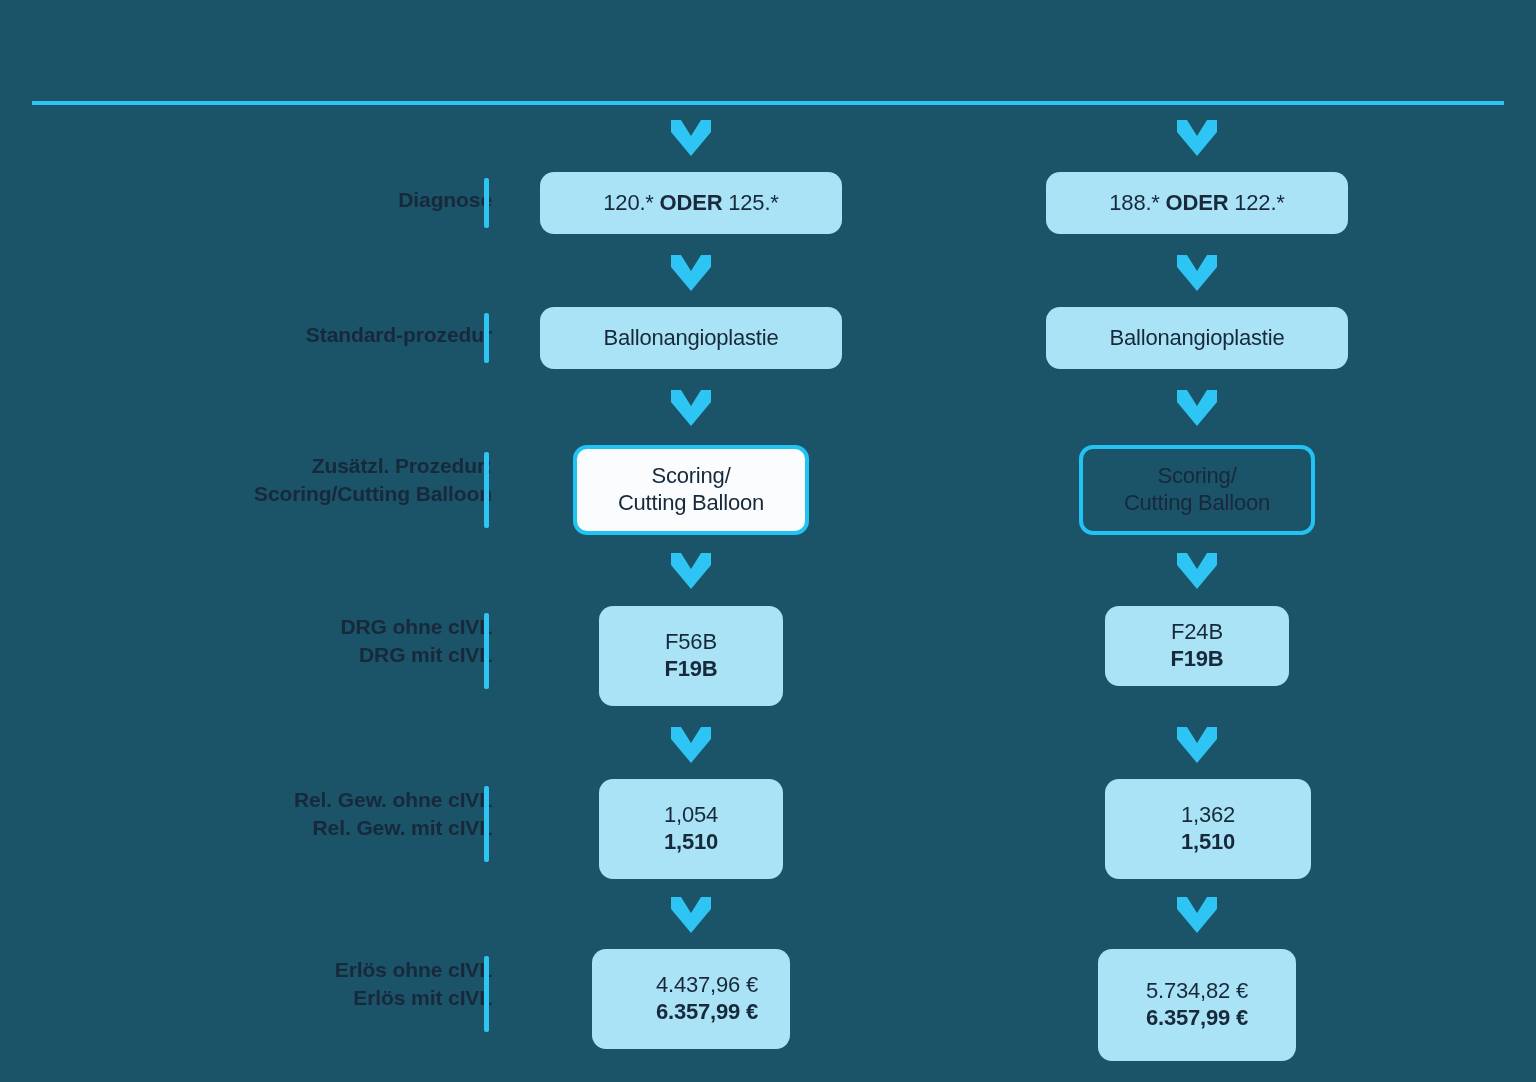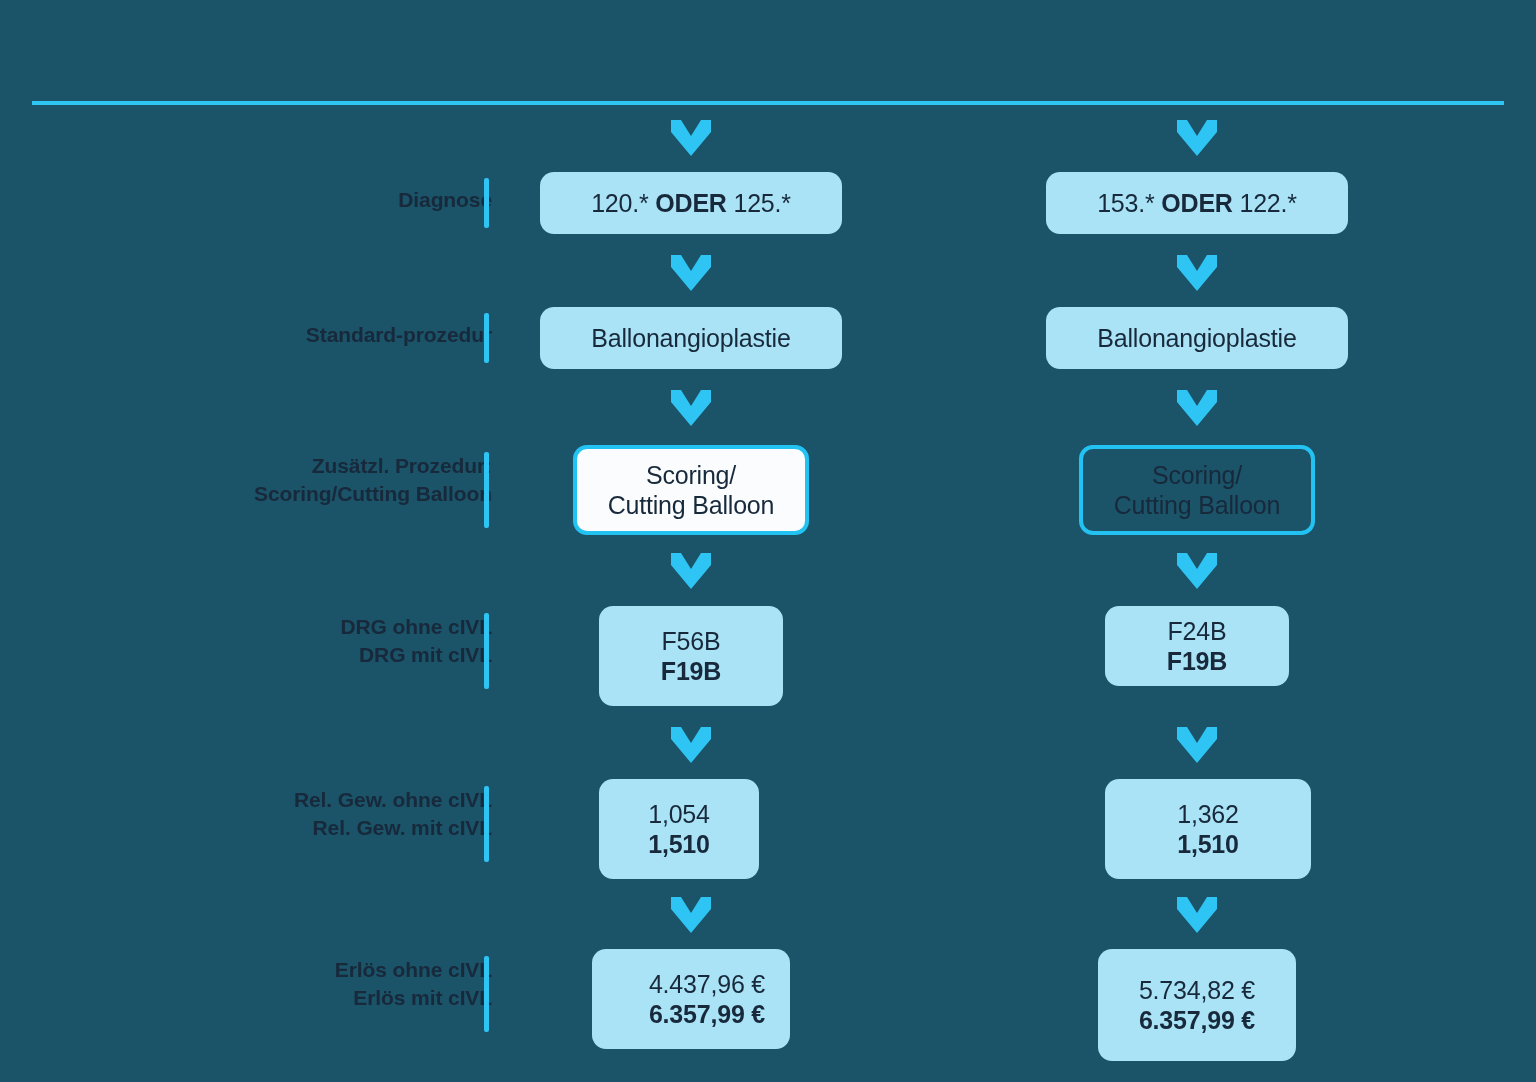--- a/index.html
+++ b/index.html
@@ -68,21 +68,21 @@
   .node {
     position: absolute;
     box-sizing: border-box;
     border-radius: 14px;
     background: #a9e3f5;
     color: #17293b;
     display: flex;
     flex-direction: column;
     align-items: center;
     justify-content: center;
-    font-size: 25px;
+    font-size: 22px;
     line-height: 1.22;
     text-align: center;
     letter-spacing: -0.2px;
   }
   .node .line-r { font-weight: normal; }
   .node .inline-b { font-weight: bold; }
 
   .node.filled-white {
     background: #fbfcfd;
     border: 4px solid #22c3f2;
@@ -181,21 +181,21 @@
       <div class="label" style="top: 786px;"><div>Rel. Gew. ohne cIVL</div><div>Rel. Gew. mit cIVL</div></div>
       <div class="label-divider" style="top: 786px; height: 76px;"></div>
       <div class="label" style="top: 956px;"><div>Erlös ohne cIVL</div><div>Erlös mit cIVL</div></div>
       <div class="label-divider" style="top: 956px; height: 76px;"></div>
     </div>
   <div id="node-layer">
       <div class="node" style="left: 540px; top: 172px; width: 302px; height: 62px;">
         <div><span class="line-r">120.* </span><span class="inline-b">ODER</span><span class="line-r"> 125.*</span></div>
       </div>
       <div class="node" style="left: 1046px; top: 172px; width: 302px; height: 62px;">
-        <div><span class="line-r">153.* </span><span class="inline-b">ODER</span><span class="line-r"> 122.*</span></div>
+        <div><span class="line-r">188.* </span><span class="inline-b">ODER</span><span class="line-r"> 122.*</span></div>
       </div>
       <div class="node" style="left: 540px; top: 307px; width: 302px; height: 62px;">
         <div><span class="line-r">Ballonangioplastie</span></div>
       </div>
       <div class="node" style="left: 1046px; top: 307px; width: 302px; height: 62px;">
         <div><span class="line-r">Ballonangioplastie</span></div>
       </div>
       <div class="node filled-white" style="left: 573px; top: 445px; width: 236px; height: 90px;">
         <div><span class="line-r">Scoring/</span></div>
         <div><span class="line-r">Cutting Balloon</span></div>
@@ -205,21 +205,21 @@
         <div><span class="line-r">Cutting Balloon</span></div>
       </div>
       <div class="node" style="left: 599px; top: 606px; width: 184px; height: 100px;">
         <div><span class="line-r">F56B</span></div>
         <div><span class="inline-b">F19B</span></div>
       </div>
       <div class="node" style="left: 1105px; top: 606px; width: 184px; height: 80px;">
         <div><span class="line-r">F24B</span></div>
         <div><span class="inline-b">F19B</span></div>
       </div>
-      <div class="node" style="left: 599px; top: 779px; width: 160px; height: 100px;">
+      <div class="node" style="left: 599px; top: 779px; width: 184px; height: 100px;">
         <div><span class="line-r">1,054</span></div>
         <div><span class="inline-b">1,510</span></div>
       </div>
       <div class="node" style="left: 1105px; top: 779px; width: 206px; height: 100px;">
         <div><span class="line-r">1,362</span></div>
         <div><span class="inline-b">1,510</span></div>
       </div>
       <div class="node" style="left: 592px; top: 949px; width: 198px; height: 100px; padding-left: 32px;">
         <div><span class="line-r">4.437,96 €</span></div>
         <div><span class="inline-b">6.357,99 €</span></div>

